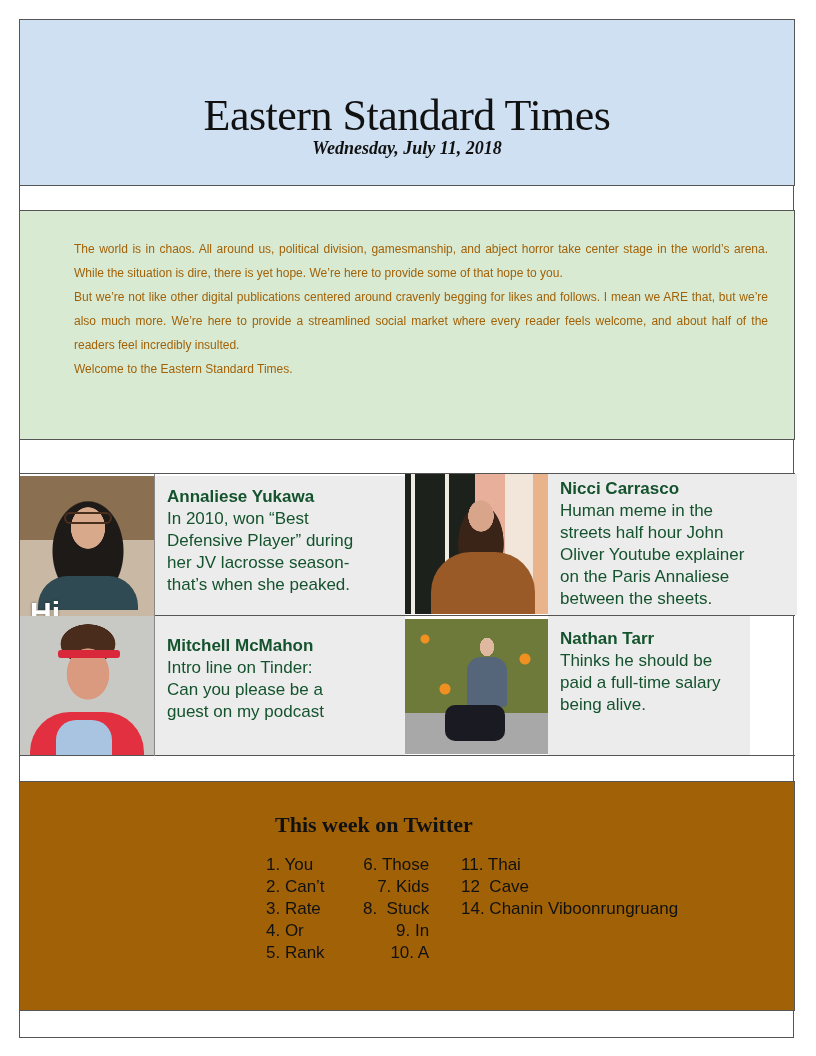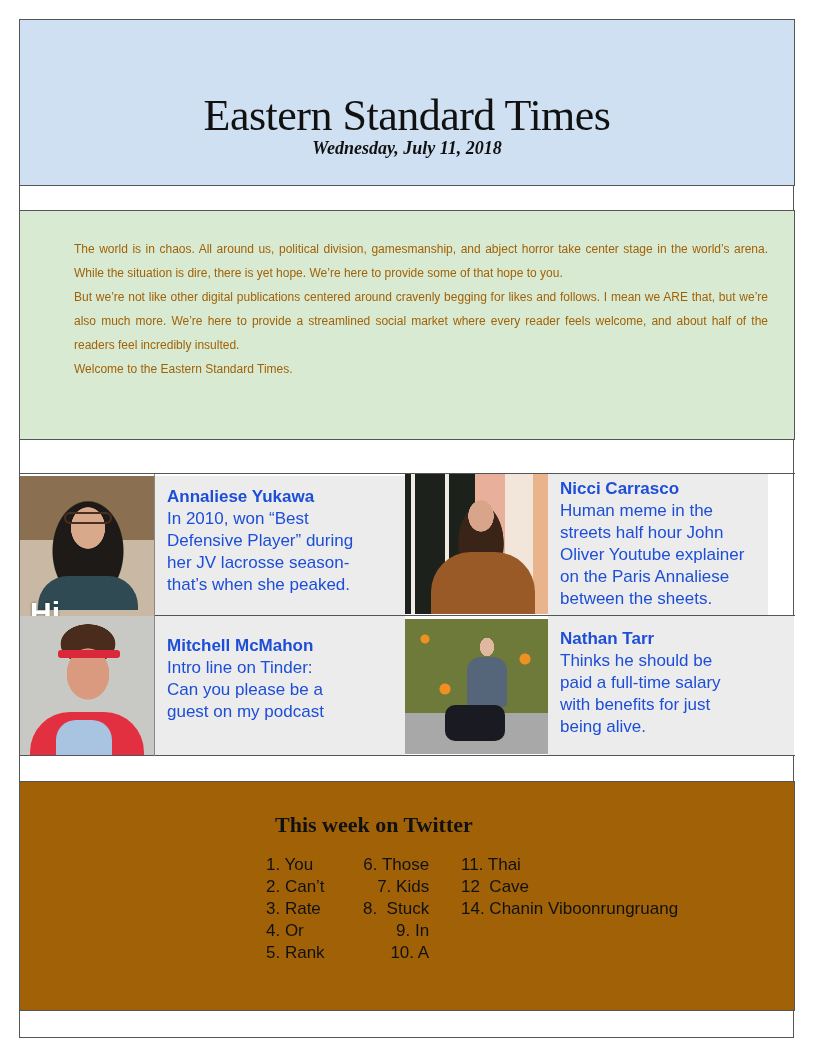--- a/index.html
+++ b/index.html
@@ -11,21 +11,21 @@
   .header-band { top: 19px; height: 167px; background: #cfe0f2; border: 1px solid #555; }
   .masthead { position: absolute; top: 70px; left: 0; width: 100%; text-align: center; font-family: "Liberation Serif", "DejaVu Serif", serif; font-size: 44px; color: #111; letter-spacing: -0.5px; }
   .dateline { position: absolute; top: 118px; left: 0; width: 100%; text-align: center; font-family: Liberation Serif, serif; font-style: italic; font-weight: bold; font-size: 18px; color: #111; }
 
   .intro-band { top: 210px; height: 230px; background: #d9ead3; border: 1px solid #555; }
   .intro-text { position: absolute; left: 31px; top: 26px; width: 694px; font-size: 12px; line-height: 24px; text-align: justify; color: #a16207; margin-left: 23px; }
   .intro-text p { margin: 0; }
 
   .staff-grid { position: absolute; left: 19px; top: 473px; width: 776px; height: 283px; border-top: 1px solid #555; border-bottom: 1px solid #555; box-sizing: border-box; }
   .photo { position: absolute; overflow: hidden; }
-  .bio { position: absolute; background: #ececec; box-sizing: border-box; padding: 0 7px 0 12px; font-size: 17px; line-height: 22px; color: #1d4ed8; }
+  .bio { position: absolute; background: #ececec; box-sizing: border-box; padding: 0 7px 0 12px; font-size: 17px; line-height: 22px; color: #14532d; }
   .bio .name { font-weight: bold; font-size: 17px; }
   .hline { position: absolute; height: 1px; background: #555; }
   .vline { position: absolute; width: 1px; background: #888; }
 
   .twitter-band { top: 781px; height: 230px; background: #a16207; border: 1px solid #555; }
   .tw-title { position: absolute; left: 255px; top: 30px; font-family: "Liberation Serif", "DejaVu Serif", serif; font-weight: bold; font-size: 22px; color: #111; }
   .tw-col { position: absolute; top: 72px; font-size: 17px; line-height: 22px; color: #111; }
   .tw-col div { white-space: pre; }
 
   .hi-label { position: absolute; left: 10px; bottom: 6px; font-family: "Liberation Sans", sans-serif; font-weight: bold; font-size: 30px; color: #fff; text-shadow: 0 0 3px rgba(0,0,0,0.4); }
@@ -68,21 +68,21 @@
     <div>that’s when she peaked.</div>
   </div>
 
   <div class="photo" style="left:386px; top:0px; width:143px; height:140px;
               background:
                 radial-gradient(ellipse 18px 22px at 76px 42px, #d8a48a 0 70%, transparent 72%),
                 radial-gradient(ellipse 32px 55px at 76px 70px, #3a2418 0 70%, transparent 72%),
                 linear-gradient(90deg, #1c211c 0 6px, #f0ece4 6px 10px, #1c211c 10px 40px, #f0ece4 40px 44px, #1c211c 44px 70px, #e8b09a 70px 100px, #f2e6da 100px 128px, #e9b48c 128px 143px);">
     <div style="position:absolute; left:26px; top:78px; width:104px; height:62px; background:#9a5a28; border-radius:40px 40px 0 0;"></div>
   </div>
-  <div class="bio" style="left:529px; top:0px; width:220px; height:141px; padding-top:4px;">
+  <div class="bio" style="left:529px; top:0px; width:249px; height:141px; padding-top:4px;">
     <div class="name">Nicci Carrasco</div>
     <div>Human meme in the</div>
     <div>streets half hour John</div>
     <div>Oliver Youtube explainer</div>
     <div>on the Paris Annaliese</div>
     <div>between the sheets.</div>
   </div>
 
   <div class="hline" style="left:136px; top:141px; width:640px;"></div>
 
@@ -106,25 +106,24 @@
   <div class="photo" style="left:386px; top:145px; width:143px; height:135px;
               background:
                 radial-gradient(ellipse 10px 13px at 82px 28px, #e0b8a0 0 70%, transparent 72%),
                 radial-gradient(circle at 20px 20px, #f09020 0 4px, transparent 5px),
                 radial-gradient(circle at 120px 40px, #f09020 0 5px, transparent 6px),
                 radial-gradient(circle at 40px 70px, #f09020 0 5px, transparent 6px),
                 linear-gradient(180deg, #6e7a3a 0 70%, #a8a8a8 70% 100%);">
     <div style="position:absolute; left:62px; top:38px; width:40px; height:50px; background:#55657a; border-radius:14px 14px 4px 4px;"></div>
     <div style="position:absolute; left:40px; top:86px; width:60px; height:36px; background:#1a1a22; border-radius:10px;"></div>
   </div>
-  <div class="bio" style="left:529px; top:142px; width:246px; height:139px; padding-top:12px;">
+  <div class="bio" style="left:529px; top:142px; width:202px; height:139px; padding-top:12px;">
     <div class="name">Nathan Tarr</div>
     <div>Thinks he should be</div>
     <div>paid a full-time salary</div>
-    <div>with benefits for just</div>
     <div>being alive.</div>
   </div>
 </div>
 
 <div class="band twitter-band">
   <div class="tw-title">This week on Twitter</div>
   <div class="tw-col" style="left:246px;">
     <div>1. You</div>
     <div>2. Can’t</div>
     <div>3. Rate</div>

